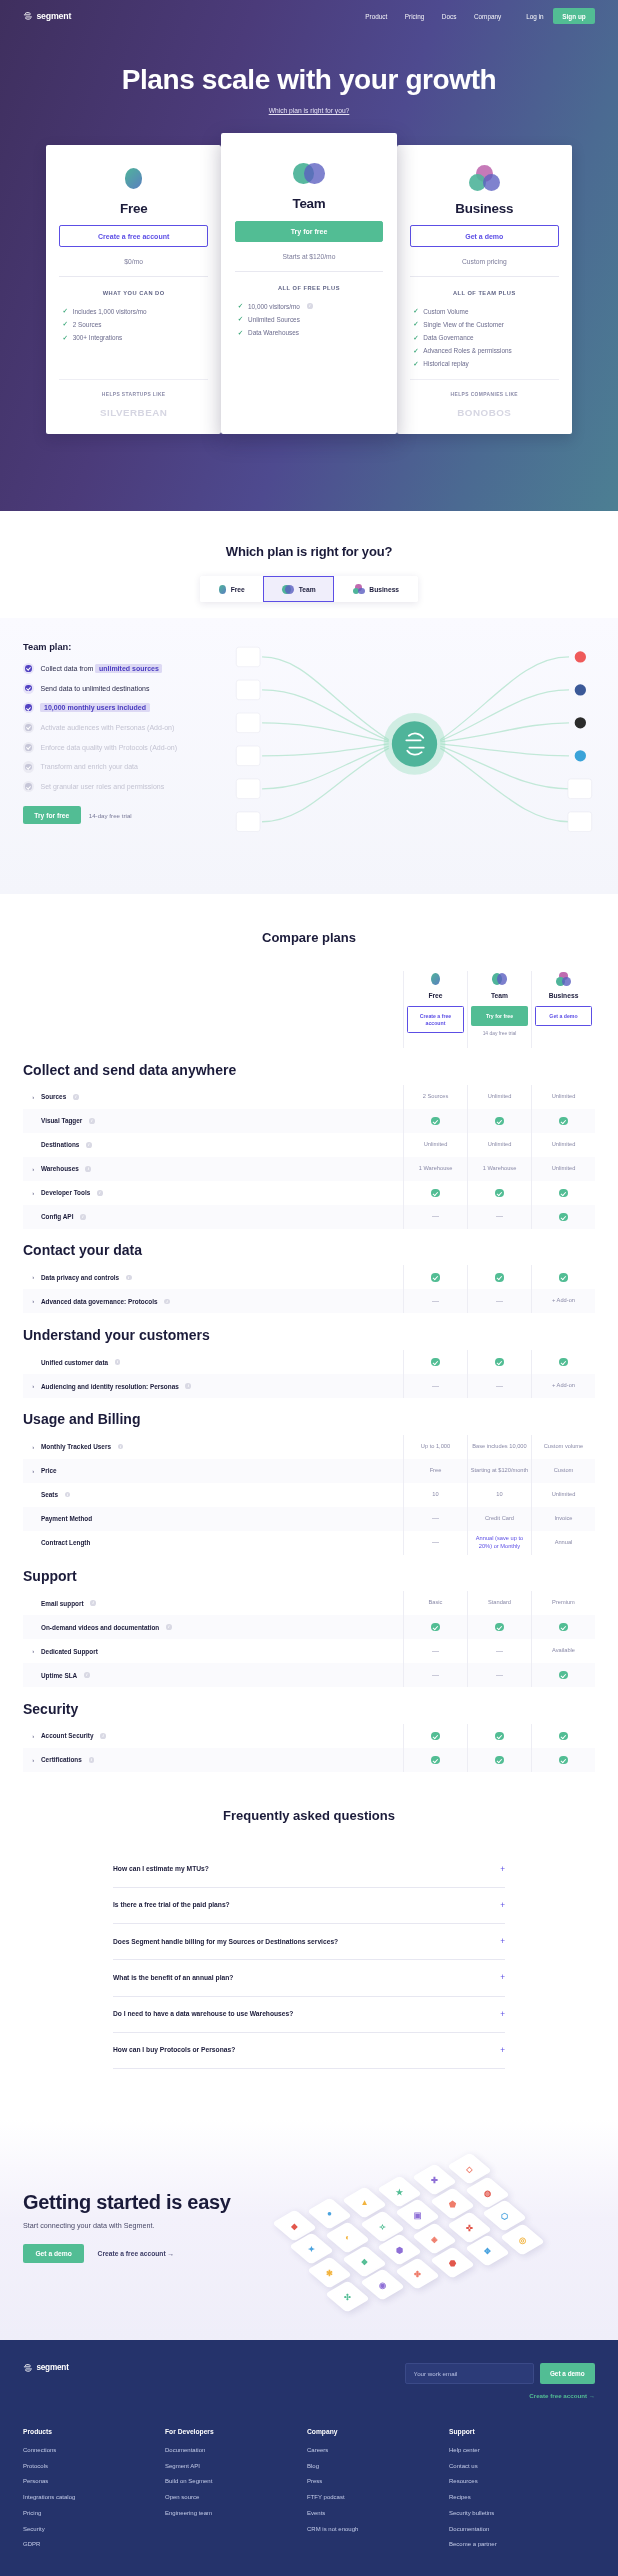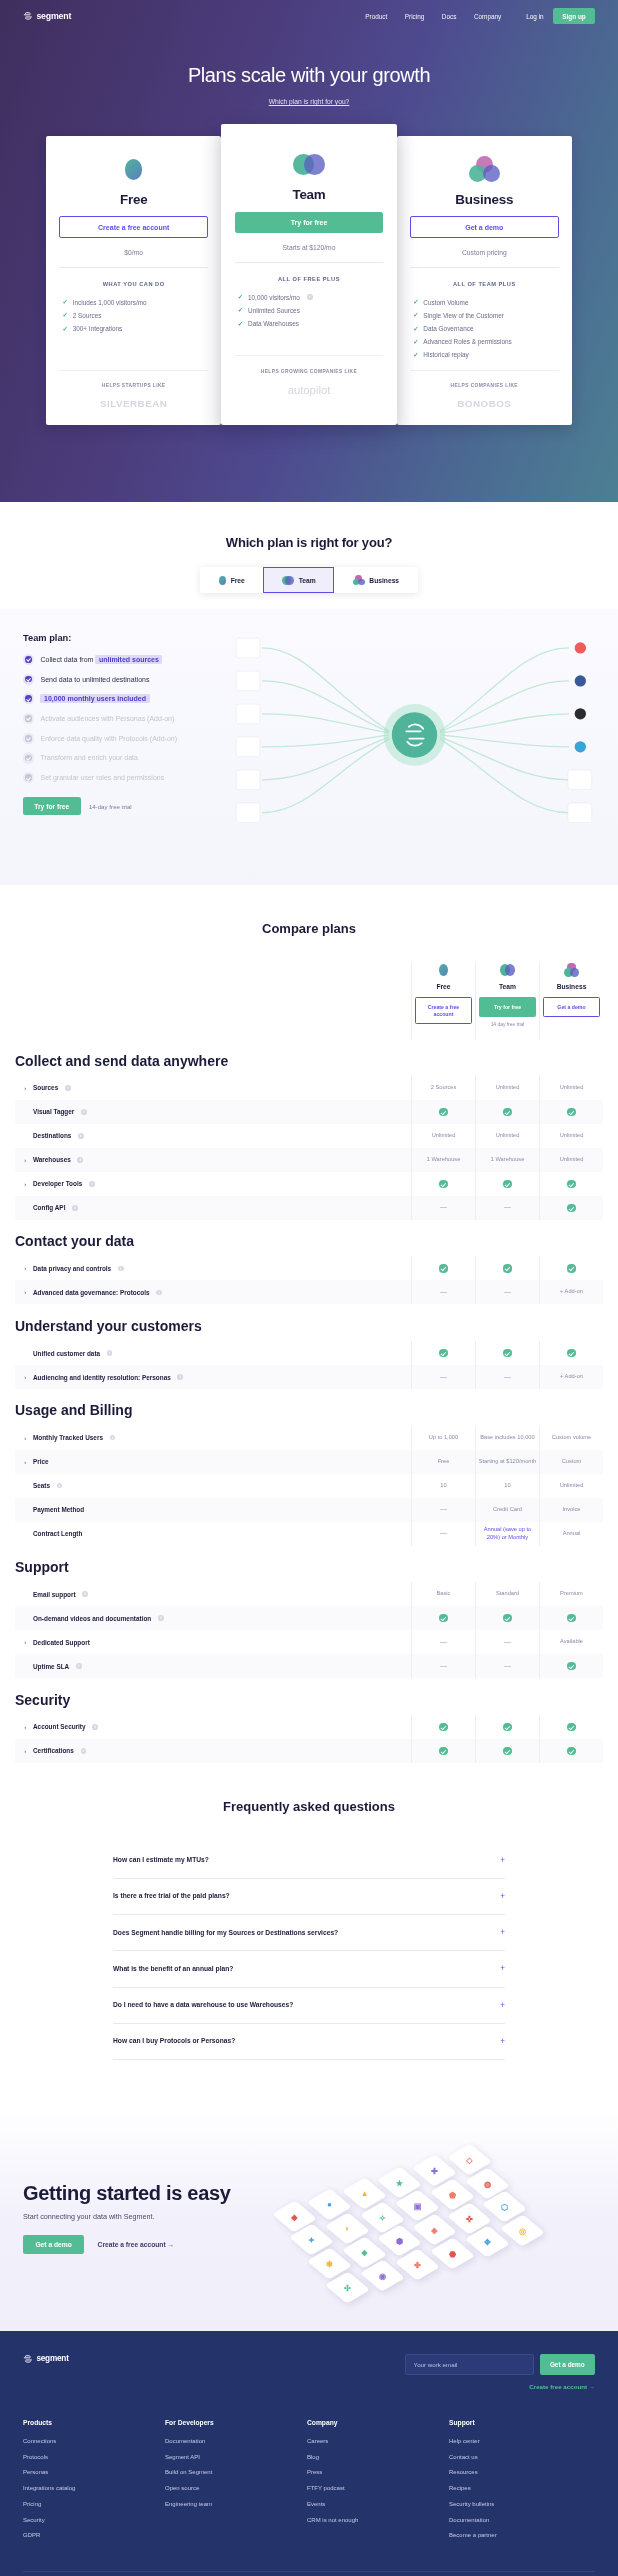--- a/index.html
+++ b/index.html
@@ -29,21 +29,21 @@
   .nav-links { display:flex; gap:17.5px; margin-left:auto; }
   .nav-links a { color:#fff; font-size:6.4px; text-decoration:none; opacity:.95; }
   .nav-right { display:flex; align-items:center; gap:9.3px; margin-left:25px; }
   .nav-login { color:#fff; font-size:6.4px; text-decoration:none; }
   .btn-signup {
     background:#52bd94; color:#fff; font-size:6.4px; font-weight:600;
     border:none; border-radius:2.1px; padding:4.6px 9.3px; cursor:pointer;
   }
   .hero-head { text-align:center; padding-top:32px; }
   .hero-head h1 {
-    color:#fff; font-size:20px; font-weight:400; letter-spacing:-0.4px;text-align:center;
+    color:#fff; font-size:28px; font-weight:700; letter-spacing:-0.4px;text-align:center;
   }
   .hero-sub {
     display:inline-block; margin-top:11.3px; color:#e6e2f5; font-size:6.7px;
     text-decoration:underline;
   }
 
   
   .cards {
     display:flex; justify-content:center; gap:0; margin-top:30px;
     padding:0 46px;
@@ -129,21 +129,21 @@
   .dg-item.dim .dg-check i { background:#c6c6d8; }
   .dg-item.dim .dg-text { color:#c3c3d2; }
   .hl { background:#ddd9f4; color:#4a3cc0; font-weight:700; padding:1px 3.6px; border-radius:1.5px; }
   .dg-cta { display:flex; align-items:center; gap:8.2px; margin-top:13.4px; }
   .dg-cta .btn { background:#52bd94; color:#fff; border:none; border-radius:2.1px;
      padding:5.7px 11.3px; font-size:6.7px; font-weight:700; cursor:pointer; }
   .dg-cta .note { font-size:6.2px; color:#7a7a99; }
   .dg-right { flex:1; position:relative; height:216px; }
 
   
-  .compare { padding:36px 15px 0; }
+  .compare { padding:36px 23px 0; }
   .compare h2 { text-align:center; font-size:13px; font-weight:800; margin-bottom:26px; }
   .cmp-head { display:flex; }
   .cmp-head .spacer { flex:1; }
   .cmp-col {
     width:64px; text-align:center; padding:0 3.1px 10.3px;
     border-left:0.5px solid #ededf4;
   }
   .cmp-col .icn { height:16.5px; display:flex; align-items:center; justify-content:center; }
   .cmp-col .nm { font-size:6.7px; font-weight:700; margin-top:5.2px; }
   .cmp-btn {
@@ -319,24 +319,20 @@
             </li>
           <li>
               <span class="tick">✓</span>
               <span>Unlimited Sources</span>
             </li>
           <li>
               <span class="tick">✓</span>
               <span>Data Warehouses</span>
             </li>
         </ul>
-        <div class="helps">
-          <div class="helps-label">HELPS GROWING COMPANIES LIKE</div>
-          <div class="helps-logo lower">autopilot</div>
-        </div>
       </div>
 
       <div class="card last">
         <div class="plan-icon">
           <span class="ven" style="width:31px;height:26px;display:block;">
             <span style="left:7.2px;top:0;width:17px;height:17px;background:#c06bb0;opacity:.9;"></span>
             <span style="left:0;top:8.2px;width:17px;height:17px;background:#4fb49a;opacity:.9;"></span>
             <span style="right:0;top:8.2px;width:17px;height:17px;background:#5b5fc0;opacity:.78;"></span>
           </span>
         </div>

